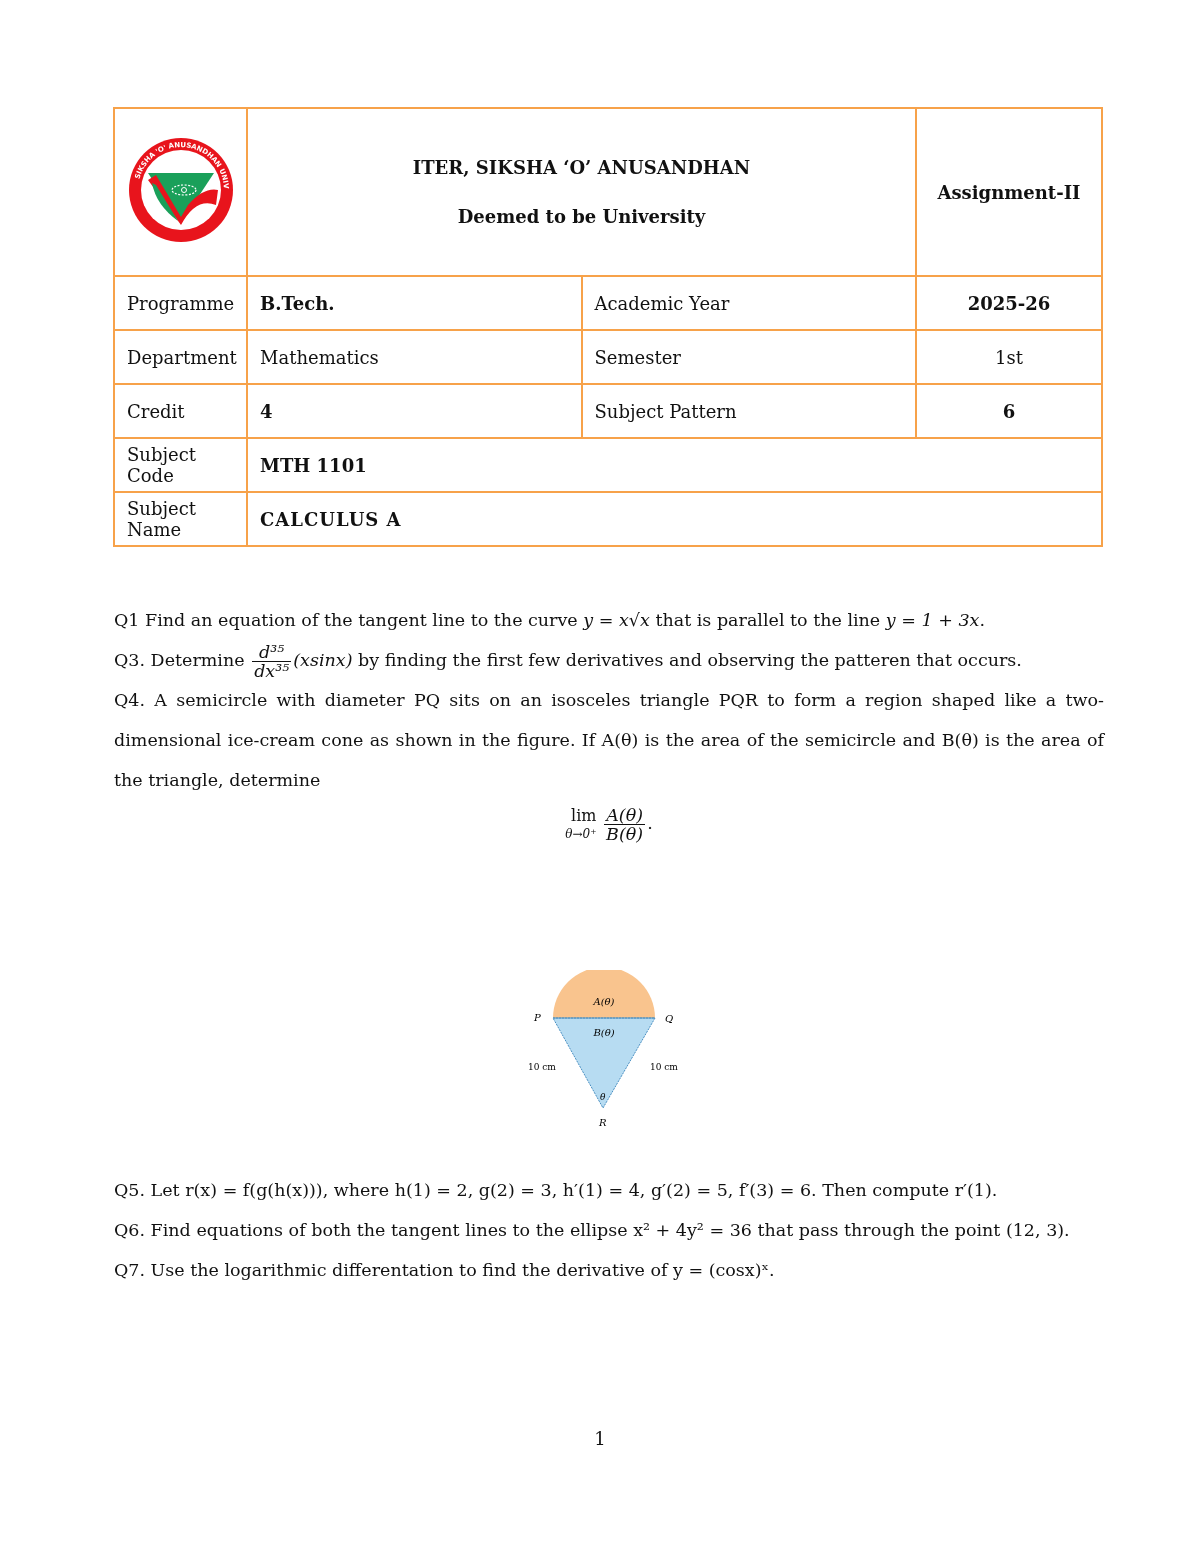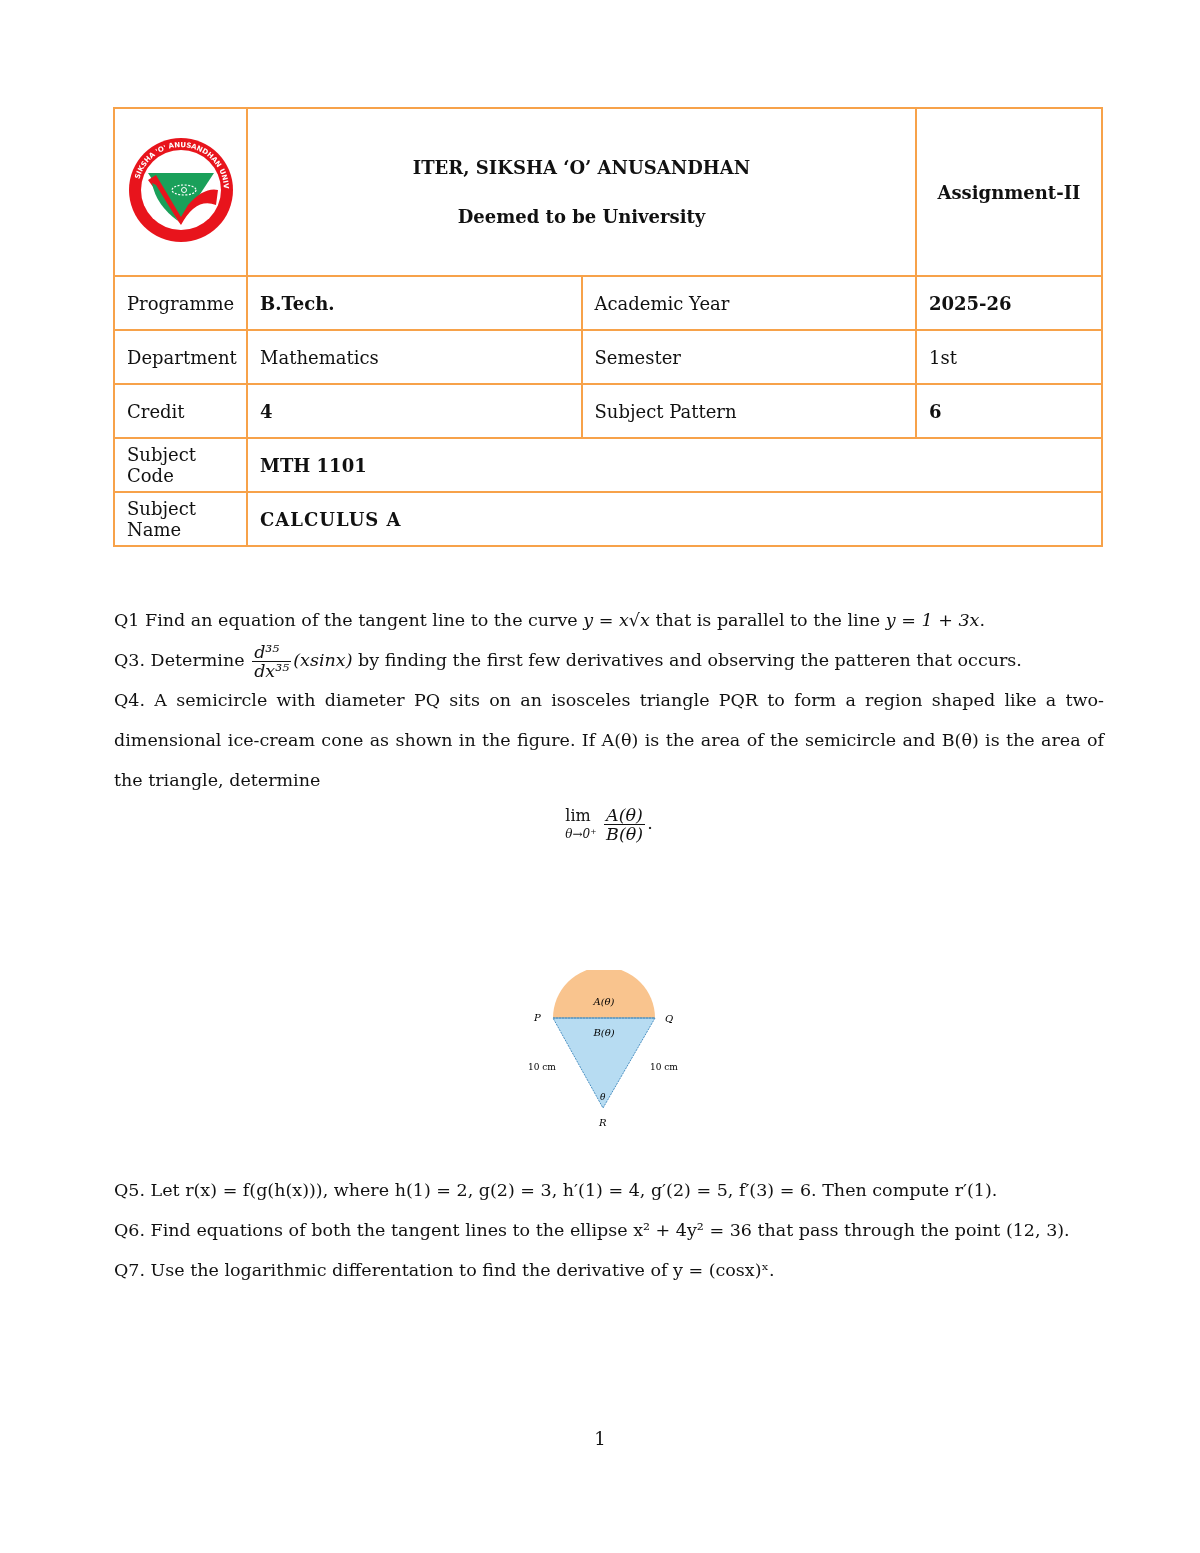--- a/index.html
+++ b/index.html
@@ -16,31 +16,31 @@
     vertical-align: middle;
   }
   .logo-cell { width: 131px; height: 166px; text-align: center; padding: 0 !important; }
   .title-cell { text-align: center; font-weight: bold; font-size: 19px; }
   .title-cell .line1 { margin-bottom: 28px; }
   .assign-cell { text-align: center; font-weight: bold; font-size: 19px; width: 160px; }
   .row td { height: 52px; }
   .lbl { font-size: 17px; }
   .val-bold { font-weight: bold; font-size: 17px; }
   .val-plain { font-size: 17px; }
-  .center { }
+  .center { text-align: center; }
   .big { font-size: 20px; font-weight: bold; letter-spacing: 1px; }
 
   .content { position: absolute; left: 114px; top: 600px; width: 990px; font-size: 17.5px; line-height: 40px; }
   .q { margin: 0; text-align: justify; }
   i.m { font-style: italic; }
-  .frac { display: inline-block; vertical-align: middle; text-align: left; line-height: 18px; margin: 0 2px; }
+  .frac { display: inline-block; vertical-align: middle; text-align: center; line-height: 18px; margin: 0 2px; }
   .frac .num { display: block; border-bottom: 1px solid #111; padding: 0 2px; }
   .frac .den { display: block; padding: 0 2px; }
   .limit { text-align: center; line-height: 20px; margin: 6px 0 0 0; }
-  .lim-block { display: inline-block; vertical-align: middle; text-align: left; font-size: 16px; line-height: 18px; }
+  .lim-block { display: inline-block; vertical-align: middle; text-align: right; font-size: 16px; line-height: 18px; }
   .lim-block .sub { display: block; font-size: 12px; font-style: italic; }
   .figure { position: absolute; left: 520px; top: 970px; width: 170px; height: 160px; }
   .page-num { position: absolute; left: 0; width: 1200px; top: 1428px; text-align: center; font-size: 18px; }
 </style>
 </head>
 <body>
 
 <table class="header-table">
   <tbody>
       <tr>

